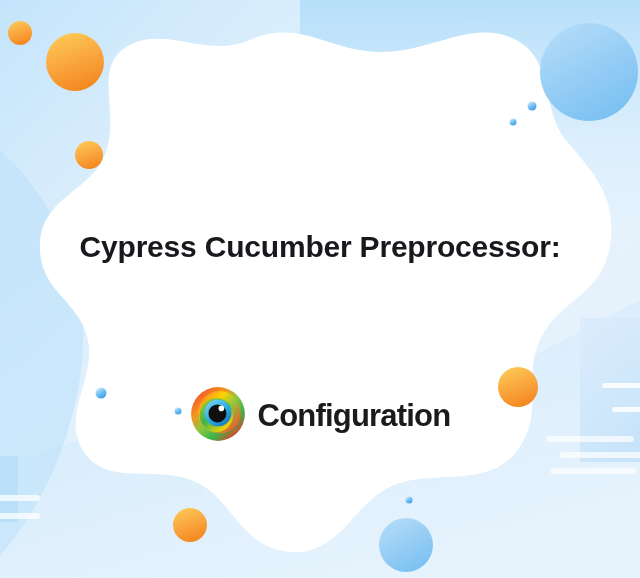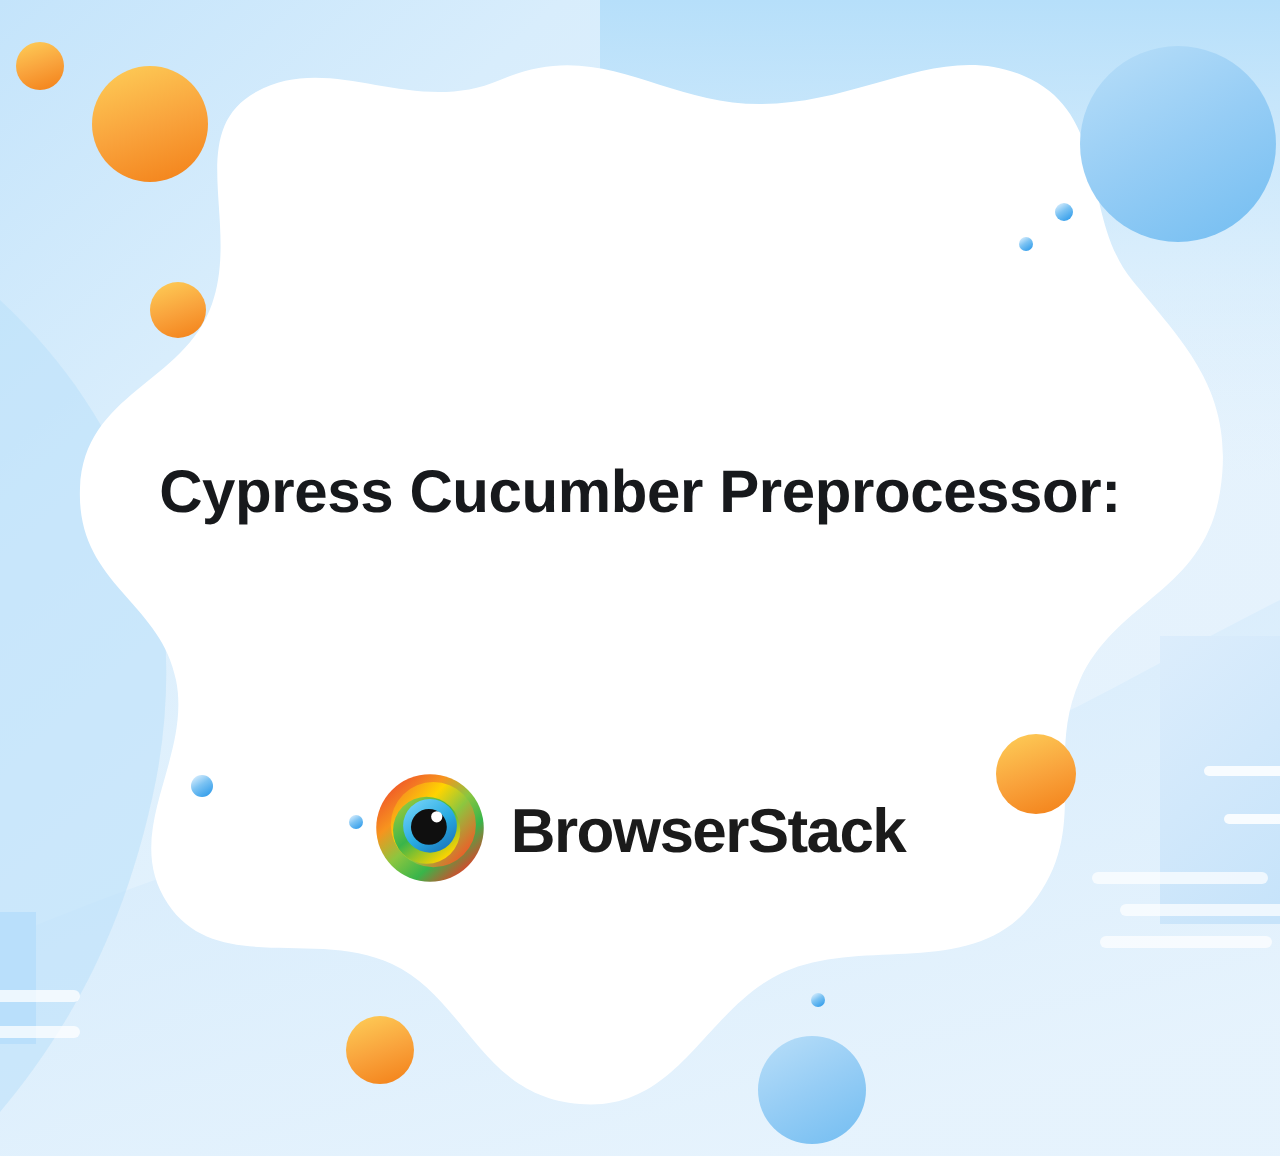--- a/index.html
+++ b/index.html
@@ -209,17 +209,17 @@
             <stop offset="100%" stop-color="#1c75bc"></stop>
           </linearGradient>
         </defs>
         <circle cx="50" cy="50" r="48" fill="url(#ringA)"></circle>
         <circle cx="53" cy="47" r="38" fill="url(#ringB)"></circle>
         <circle cx="47" cy="52" r="30" fill="url(#ringC)"></circle>
         <circle cx="50" cy="48" r="24" fill="url(#irisGrad)"></circle>
         <circle cx="49" cy="49" r="16" fill="#0f0f0f"></circle>
         <circle cx="56" cy="40" r="5" fill="#ffffff"></circle>
       </svg>
-      <span id="logo-wordmark">BrowserStack</span>
+      <span id="logo-wordmark">Configuration</span>
     </div>
 
   </div>
 </div>
 
 </body></html>

